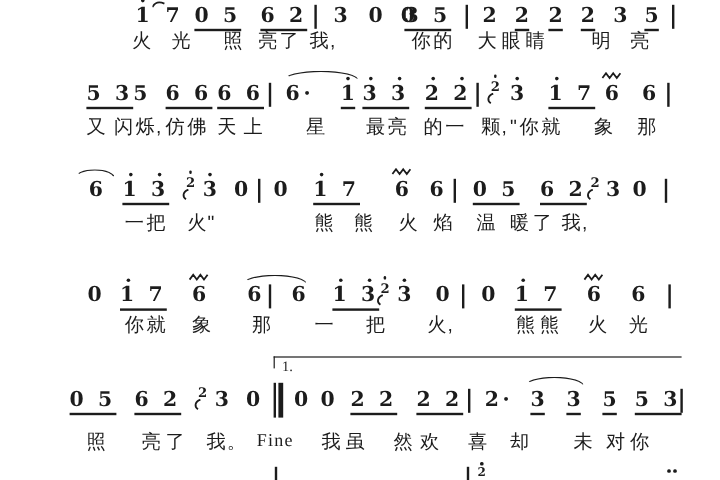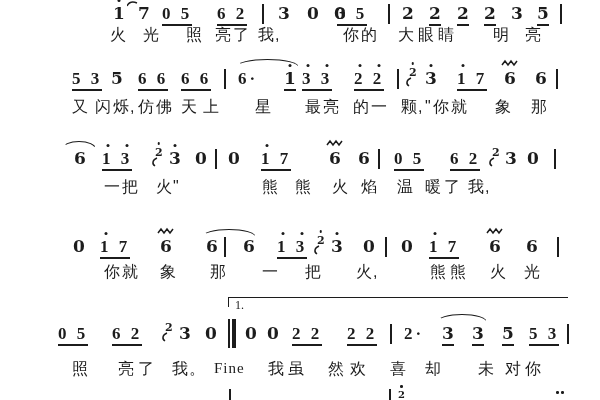--- a/index.html
+++ b/index.html
@@ -4,21 +4,21 @@
 <style>
   html,body{margin:0;padding:0;background:#ffffff;}
   .page{
     position:relative;width:600px;height:400px;background:#ffffff;
     overflow:hidden;font-family:"DejaVu Serif",serif;color:#1c1c1c;
   }
   .note{
     position:absolute;font-weight:bold;font-size:17px;line-height:1;
     white-space:pre;color:#1c1c1c;
   }
-  .grp{letter-spacing:3px;font-family:Liberation Serif, serif;}
+  .grp{letter-spacing:3px;}
   .u{border-bottom:2px solid #1c1c1c;padding-bottom:2px;}
   .ch{position:relative;display:inline-block;}
   .dot{
     position:absolute;left:50%;top:-6px;width:3px;height:3px;border-radius:50%;
     background:#1c1c1c;transform:translateX(-50%);
   }
   .grace{font-size:11px;}
   .grace .dot{width:2.5px;height:2.5px;top:-5px;}
   .ghook{position:absolute;left:-4px;top:10px;}
   .bar{position:absolute;width:1.6px;background:#1c1c1c;}

